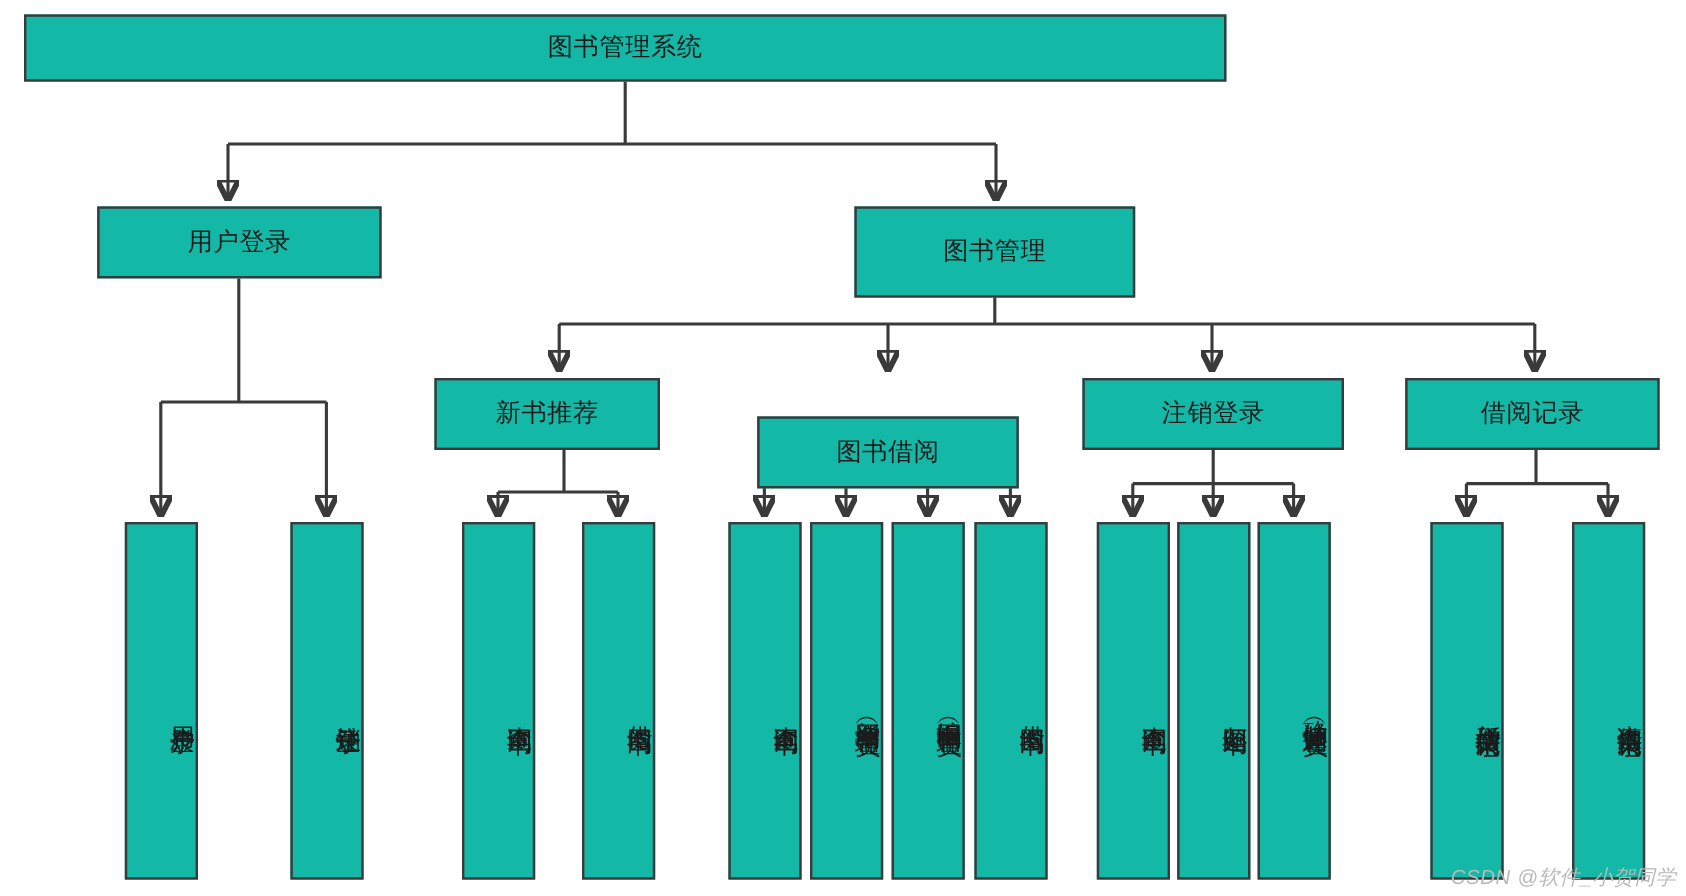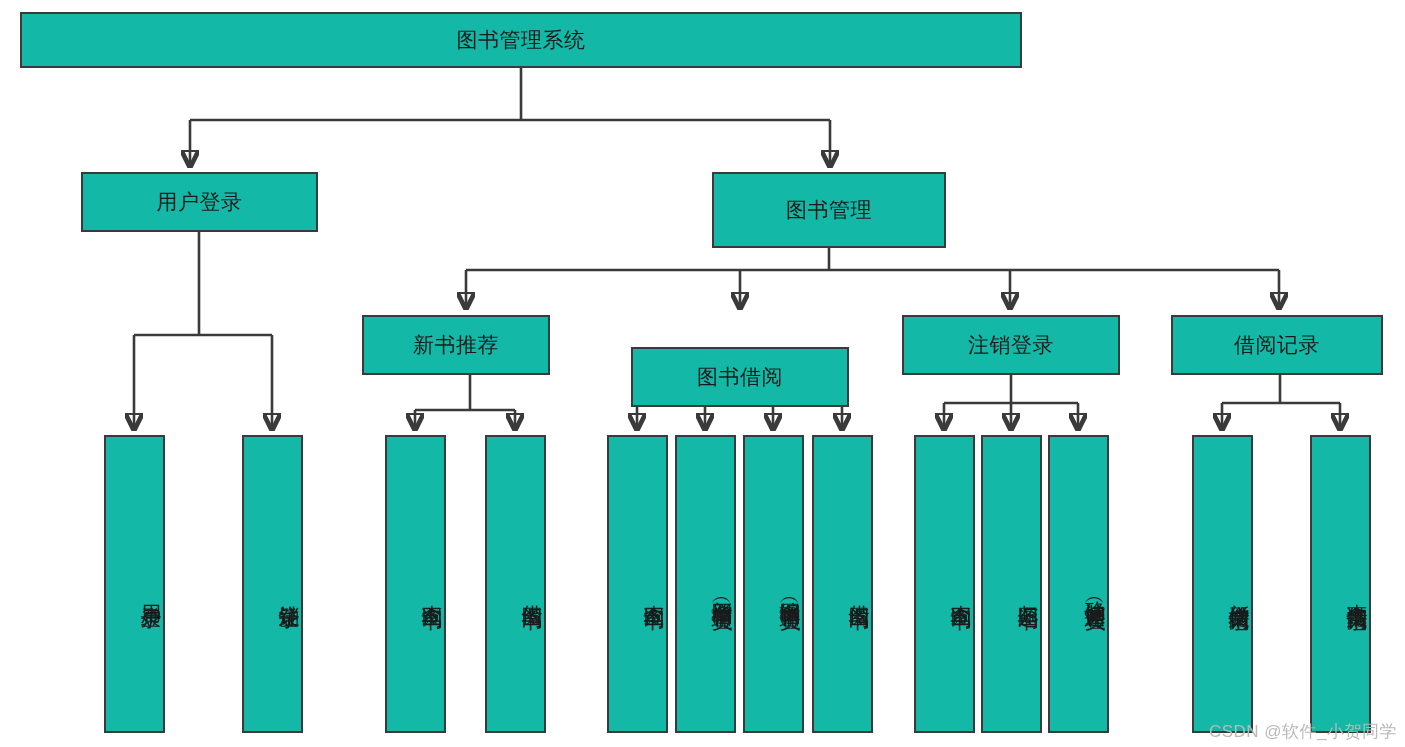--- a/index.html
+++ b/index.html
@@ -61,20 +61,21 @@
     fill: none;
   }
   .watermark {
     position: absolute;
     right: 8px;
     bottom: 4px;
     font-size: 17px;
     color: #b9b9b9;
     letter-spacing: 0.5px;
     white-space: nowrap;
+    font-style: italic;
   }
 </style>
 </head>
 <body>
 
 <div id="canvas">
 
   <svg id="edges" viewBox="0 0 1405 747">
     <defs>
       <marker id="arrow" viewBox="0 0 10 10" refX="9" refY="5" markerWidth="7" markerHeight="7" orient="auto-start-reverse">

